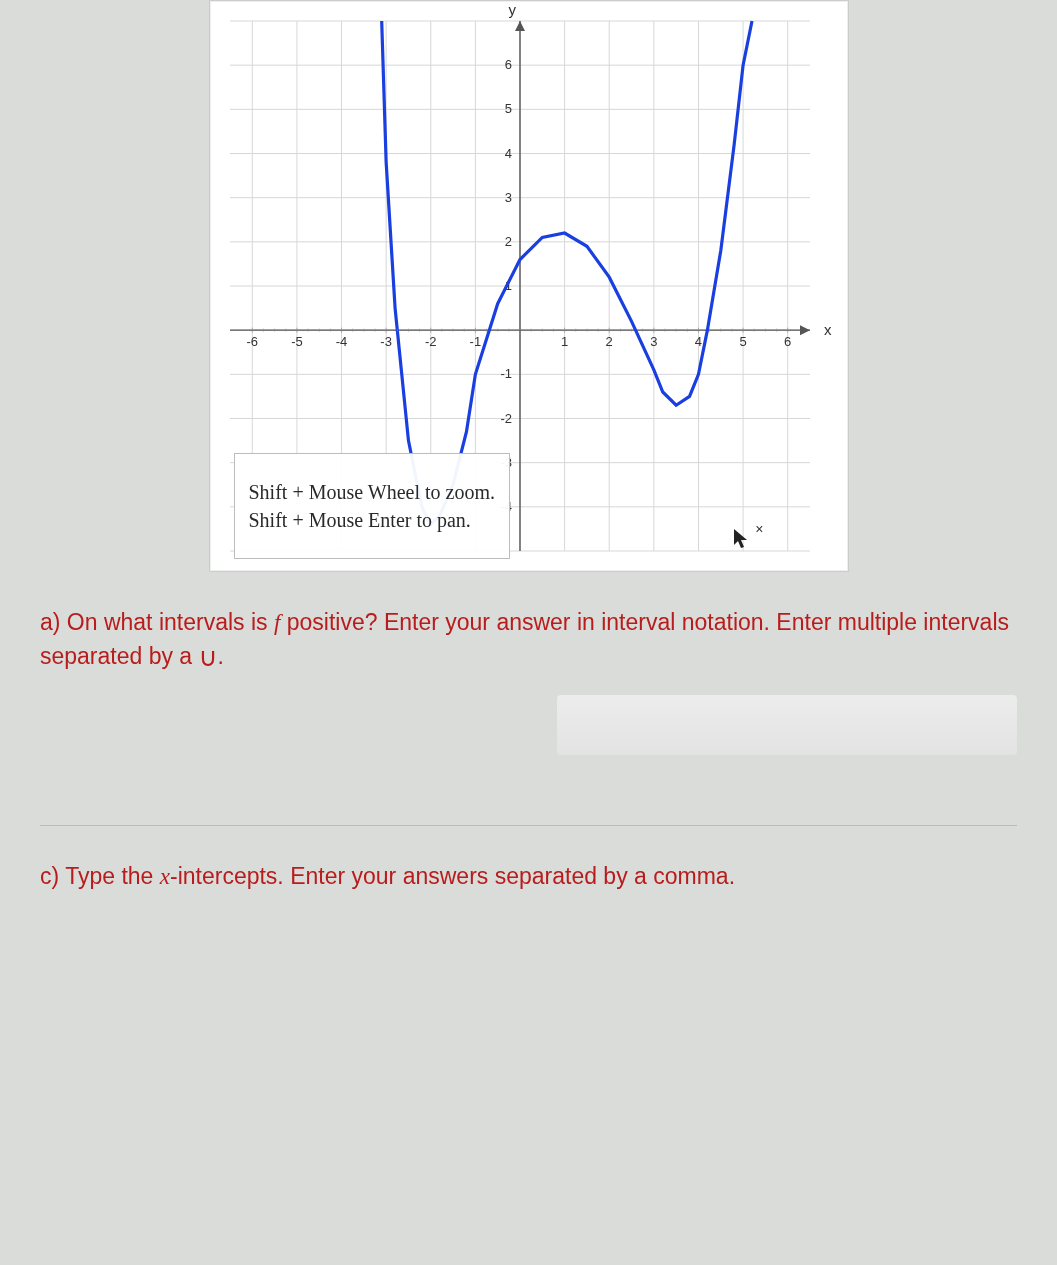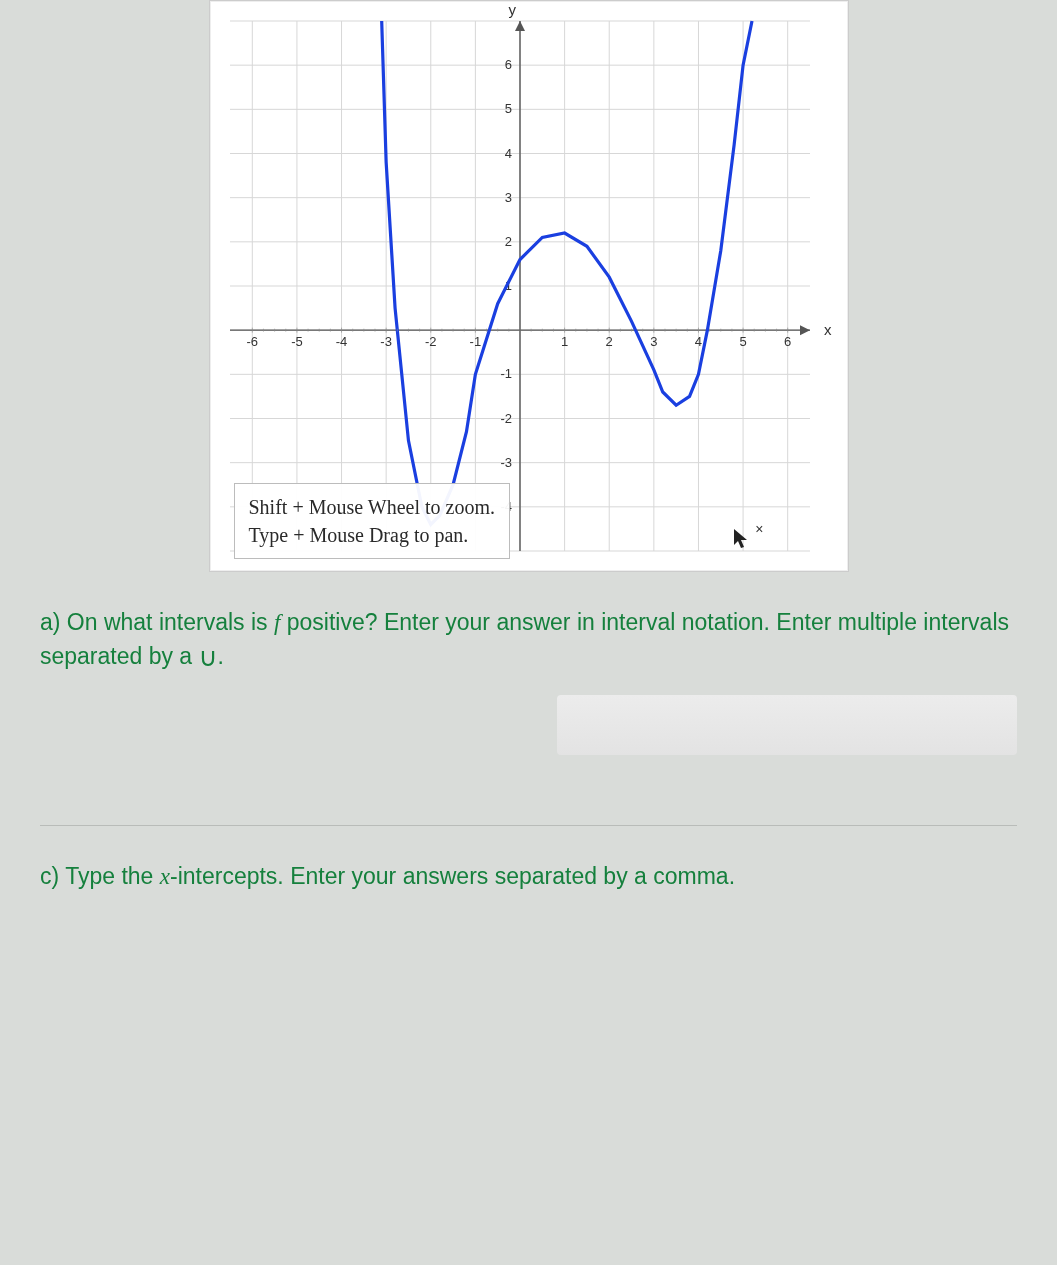--- a/index.html
+++ b/index.html
@@ -25,21 +25,21 @@
   .graph-inner {
     position: relative;
     height: 570px;
   }
   .hint-box {
     position: absolute;
     left: 24px;
     bottom: 12px;
     background: rgba(255,255,255,0.95);
     border: 1px solid #bcbcbc;
-    padding: 9px 14px;
+    padding: 24px 14px;
     font-size: 20px;
     color: #2a2a2a;
     z-index: 20;
     font-family: Georgia, 'Times New Roman', serif;
   }
   .hint-box div { line-height: 1.4; }
   .cursor-badge {
     position: absolute;
     right: 90px;
     bottom: 18px;
@@ -47,21 +47,21 @@
     height: 26px;
     z-index: 20;
     font-size: 14px;
     color: #333;
   }
   .cursor-badge .xmark { position: absolute; top: -6px; right: -6px; }
   .question-block {
     margin: 34px 10px 70px 10px;
     font-size: 23px;
     line-height: 1.45;
-    color: #15803d;
+    color: #b91c1c;
   }
   .question-block .part-label { font-weight: 400; }
   .question-block .fvar { font-style: italic; font-family: Georgia, serif; }
   .union { font-size: 26px; vertical-align: -2px; }
   .answer-slot {
     margin: 18px 0 0 auto;
     width: 460px;
     height: 60px;
     background: linear-gradient(#ececec,#e3e3e3);
     border: none;
@@ -188,21 +188,21 @@
           <line x1="510.7692307692308" y1="327.6666666666667" x2="510.7692307692308" y2="330.6666666666667" stroke="#888" stroke-width="0.6"></line>
           <line x1="521.9230769230769" y1="327.6666666666667" x2="521.9230769230769" y2="330.6666666666667" stroke="#888" stroke-width="0.6"></line>
           <line x1="533.0769230769231" y1="326.6666666666667" x2="533.0769230769231" y2="331.6666666666667" stroke="#888" stroke-width="0.6"></line>
           <line x1="544.2307692307693" y1="327.6666666666667" x2="544.2307692307693" y2="330.6666666666667" stroke="#888" stroke-width="0.6"></line>
           <line x1="555.3846153846154" y1="327.6666666666667" x2="555.3846153846154" y2="330.6666666666667" stroke="#888" stroke-width="0.6"></line>
           <line x1="566.5384615384615" y1="327.6666666666667" x2="566.5384615384615" y2="330.6666666666667" stroke="#888" stroke-width="0.6"></line>
           <line x1="577.6923076923077" y1="326.6666666666667" x2="577.6923076923077" y2="331.6666666666667" stroke="#888" stroke-width="0.6"></line>
         </svg>
       <div class="hint-box">
         <div>Shift + Mouse Wheel to zoom.</div>
-        <div>Type + Mouse Drag to pan.</div>
+        <div>Shift + Mouse Enter to pan.</div>
       </div>
       <div class="cursor-badge">
         <span class="xmark">×</span>
         <svg width="18" height="22" viewBox="0 0 18 22">
             <path d="M2 2 L2 18 L6 14 L9 21 L12 20 L9 13 L15 13 Z" fill="#222"></path>
           </svg>
       </div>
     </div>
   </div>
 

